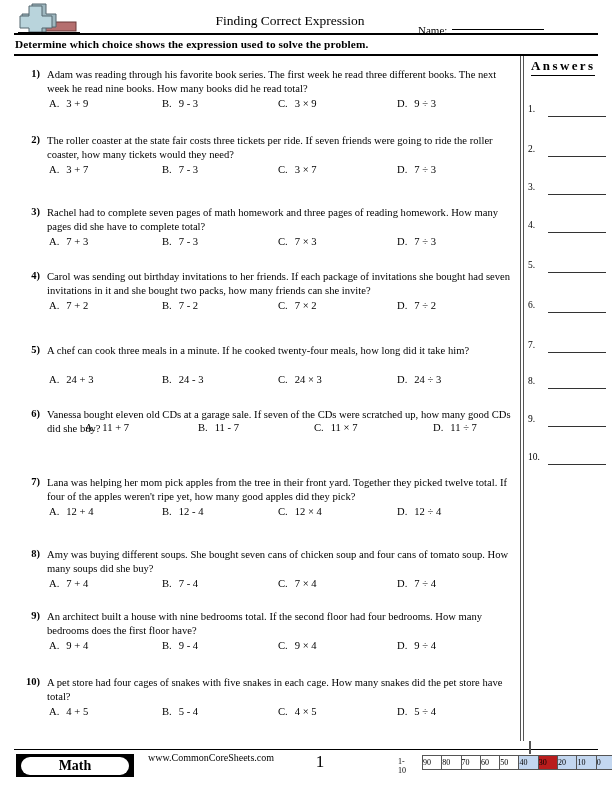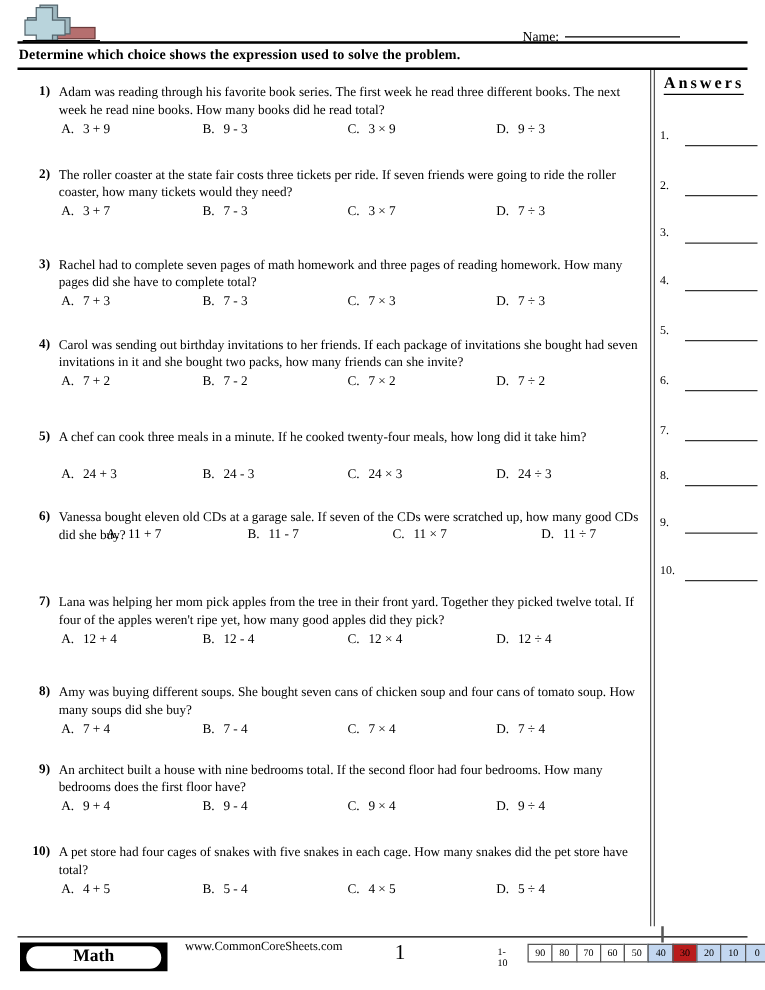--- a/index.html
+++ b/index.html
@@ -222,21 +222,21 @@
     position: absolute;
     left: 25px; top: 0;
     display: flex;
   }
   .score-box {
     width: 18.3px;
     height: 13px;
     border: 1px solid #555;
     margin-left: -1px;
     font-size: 8px;
-    text-align: center;
+    text-align: left;
     line-height: 13px;
     background: #fff;
     font-family: "Liberation Serif", serif;
   }
   .score-box.shaded { background: #c3d7f0; }
   #score-tick {
     position: absolute;
     left: 529px; top: 741px;
     width: 2px; height: 13px;
     background: #555;
@@ -251,20 +251,21 @@
 
     <rect x="16" y="20" width="42" height="9" fill="#b56f6f" stroke="#6b3a3a" stroke-width="1"></rect>
 
     <path d="M14 2 L28 2 L28 12 L38 12 L38 25 L28 25 L28 30 L14 30 L14 25 L4 25 L4 12 L14 12 Z" fill="#9fb8c0" stroke="#55666e" stroke-width="1"></path>
 
     <path d="M11 4 L24 4 L24 14 L34 14 L34 26 L24 26 L24 30 L11 30 L11 26 L2 26 L2 14 L11 14 Z" fill="#b9d4dc" stroke="#55666e" stroke-width="1"></path>
 
     <rect x="0" y="30" width="62" height="1.4" fill="#000"></rect>
   </svg>
 
+  <div id="worksheet-title">Finding Correct Expression</div>
   <div id="name-label">Name:</div>
   <div id="name-rule"></div>
   <div id="header-rule"></div>
 </div>
 
 <div id="instruction">Determine which choice shows the expression used to solve the problem.</div>
 <div id="instruction-rule"></div>
 
 <div id="answers-col">
   <div class="divider-line" id="divider-a"></div>

